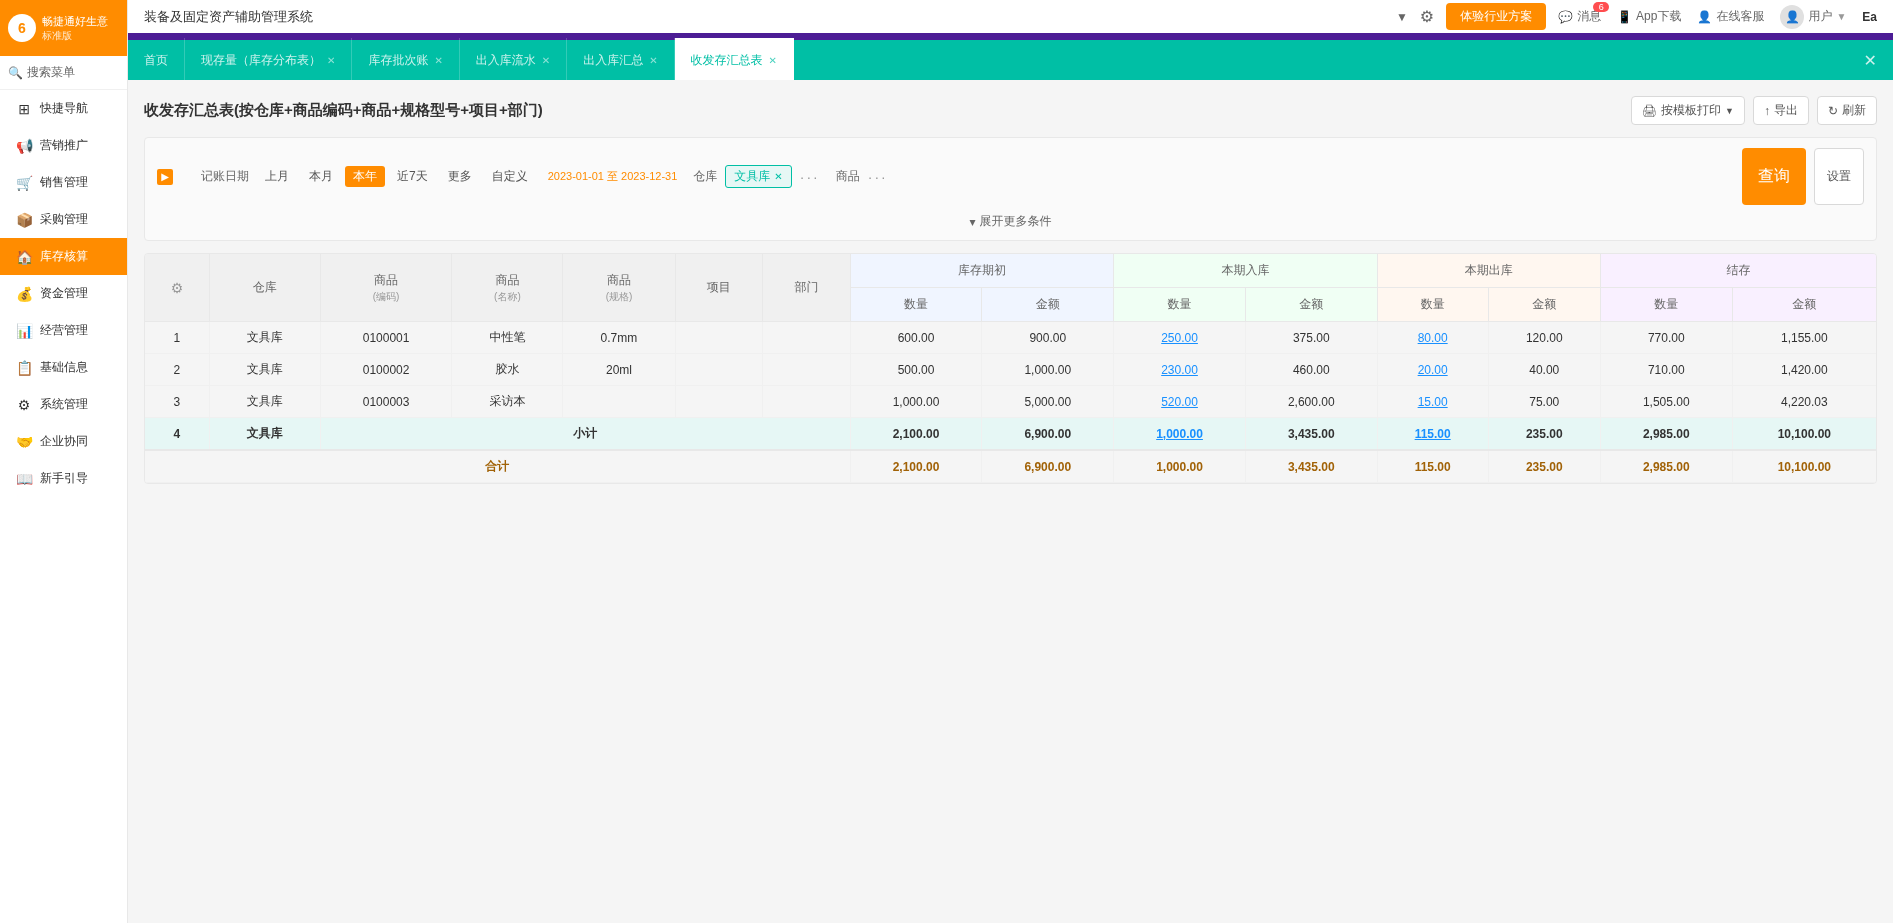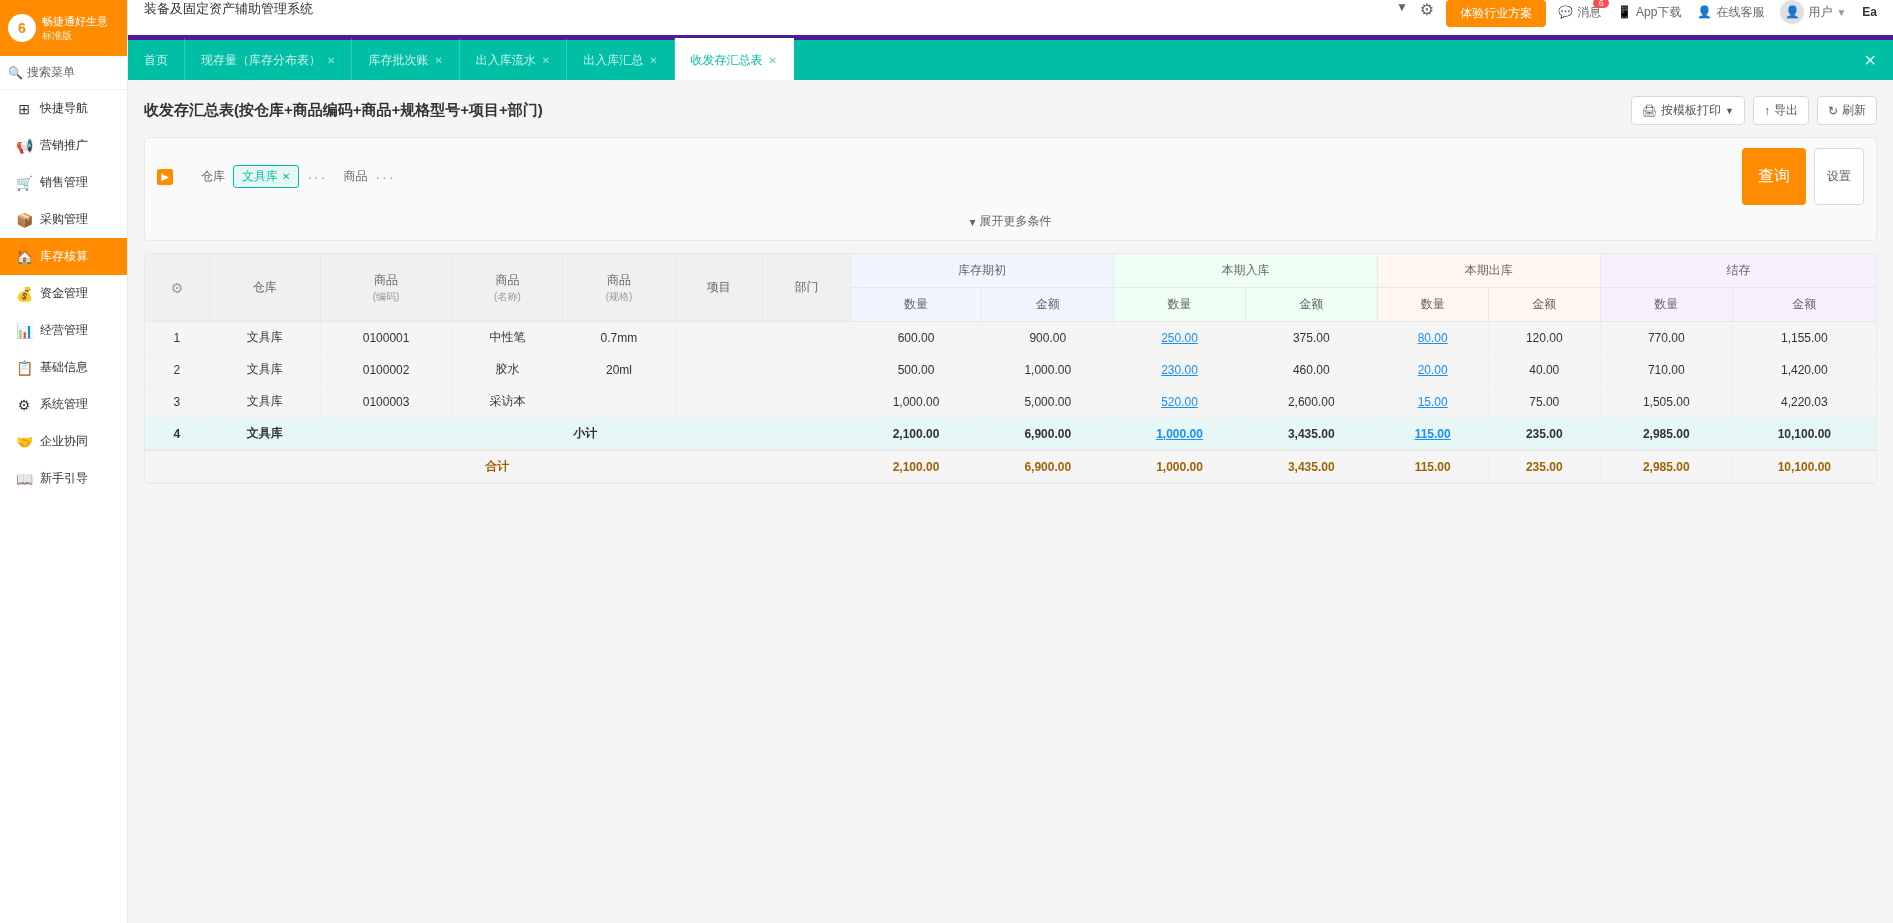--- a/index.html
+++ b/index.html
@@ -13,21 +13,21 @@
     .sidebar-search { padding: 8px; border-bottom: 1px solid #f0f0f0; display: flex; align-items: center; gap: 4px; cursor: pointer; color: #666; }
     .sidebar-item { padding: 10px 16px; display: flex; align-items: center; gap: 8px; cursor: pointer; color: #333; transition: background 0.2s; }
     .sidebar-item.active { background: #ff8c00; color: #fff; }
     .sidebar-item-icon { font-size: 14px; width: 16px; text-align: center; }
     .sidebar-item-label { font-size: 12px; }
 
     
     .main { flex: 1; display: flex; flex-direction: column; overflow: hidden; }
 
     
-    .topbar { height: 40px; background: #fff; border-bottom: 5px solid #4c1d95; display: flex; align-items: flex-start; padding: 0 16px; gap: 12px; }
+    .topbar { height: 40px; background: #fff; border-bottom: 7px solid #4c1d95; display: flex; align-items: center; padding: 0 16px; gap: 12px; }
     .topbar-title { font-size: 13px; color: #333; flex: 1; }
     .topbar-settings { color: #666; cursor: pointer; font-size: 16px; }
     .topbar-btn { background: #ff8c00; color: #fff; border: none; border-radius: 4px; padding: 5px 14px; font-size: 12px; cursor: pointer; }
     .topbar-right { display: flex; align-items: center; gap: 16px; margin-left: auto; }
     .topbar-right-item { display: flex; align-items: center; gap: 4px; cursor: pointer; color: #666; font-size: 12px; position: relative; }
     .topbar-notification-badge { background: #ff4d4f; color: #fff; font-size: 9px; border-radius: 8px; padding: 0 4px; position: absolute; top: -6px; right: -8px; min-width: 16px; text-align: center; }
 
     
     .tabbar { background: #00bfa5; display: flex; align-items: center; padding: 0 0; height: 40px; }
     .tab { display: flex; align-items: center; gap: 6px; padding: 0 16px; height: 44px; cursor: pointer; color: rgba(255,255,255,0.8); font-size: 12px; border-right: 1px solid rgba(255,255,255,0.2); }
@@ -220,20 +220,32 @@
           <button class="action-btn">
             <span>↻</span>
             <span>刷新</span>
           </button>
         </div>
       </div>
 
       <div class="filter-bar">
         <div class="filter-row">
           <div class="filter-arrow">▶</div>
+          <div class="filter-section">
+            <span class="filter-label">记账日期</span>
+            <div class="filter-date-options">
+              <span class="date-option">上月</span>
+              <span class="date-option">本月</span>
+              <span class="date-option active">本年</span>
+              <span class="date-option">近7天</span>
+              <span class="date-option">更多</span>
+              <span class="date-option">自定义</span>
+            </div>
+            <span class="date-range">2023-01-01 至 2023-12-31</span>
+          </div>
 
           <div class="filter-section">
             <span class="filter-label">仓库</span>
             <div class="filter-tag">
               <span>文具库</span>
               <span class="filter-tag-close">✕</span>
             </div>
             <span class="filter-dots">···</span>
           </div>
 

